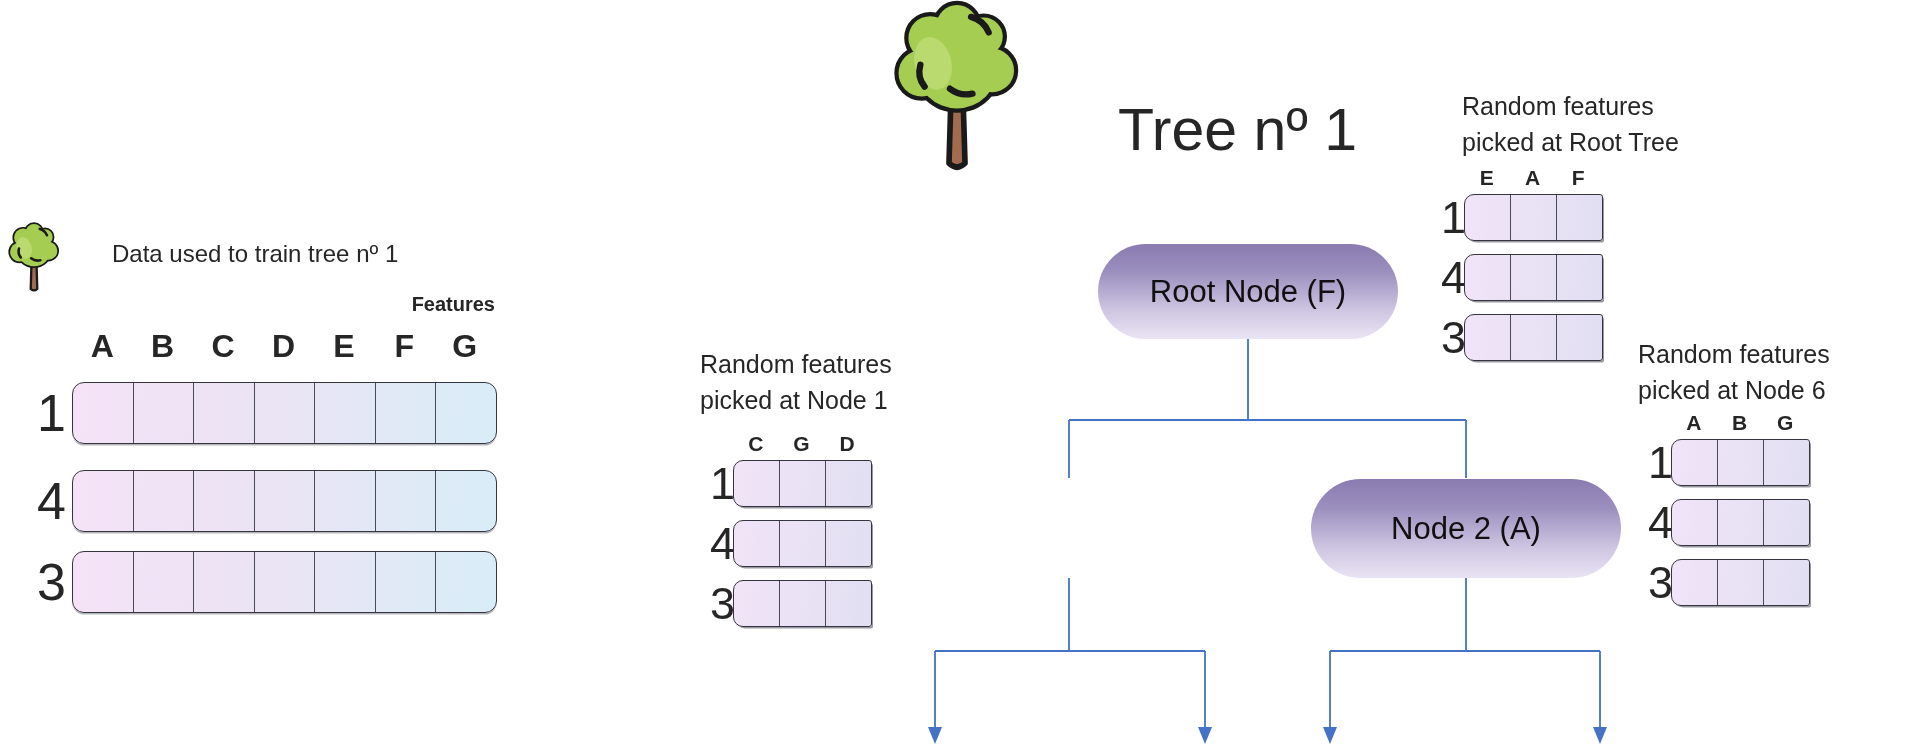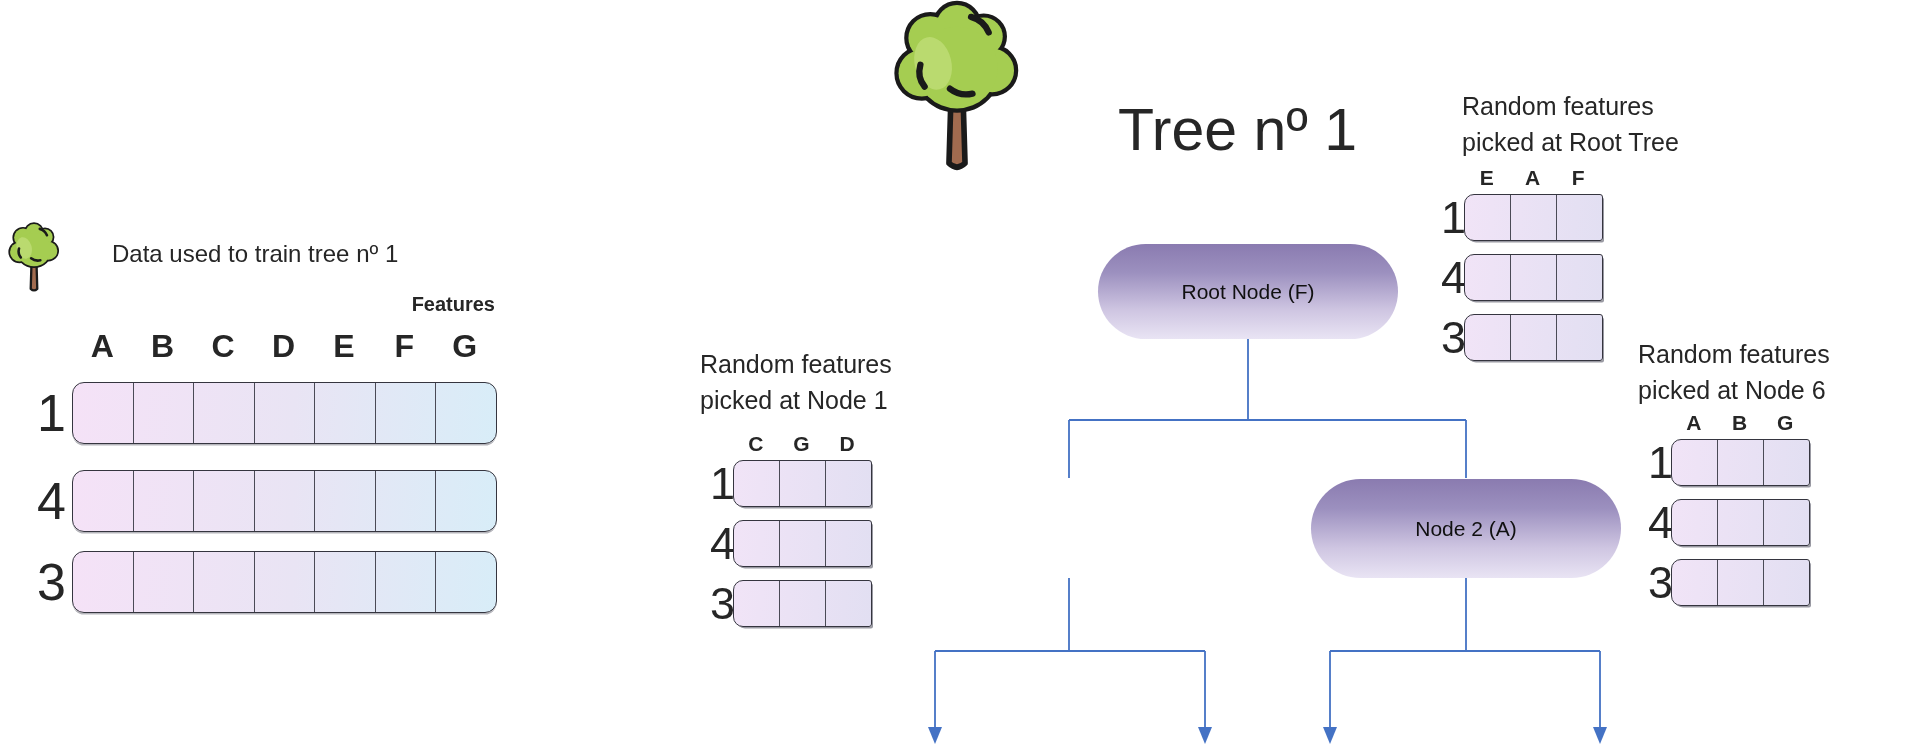--- a/index.html
+++ b/index.html
@@ -32,21 +32,21 @@
   .main-row-label{width:40px;text-align:right;font-size:52px;line-height:60px;margin-right:6px;}
   .cells{width:423px;height:60px;display:flex;border:1.4px solid #35353f;border-radius:12px;
          background:linear-gradient(95deg,var(--row_a,#f5e2f7) 0%,var(--row_b,#e9e4f4) 52%,var(--row_c,#d8edf8) 100%);
          box-shadow:0 2px 0 -0.5px rgba(70,70,85,0.40);}
   .cell{flex:1;border-left:1.2px solid #4a4a56;}
   .cell:first-child{border-left:none;}
 
   
   .tree-title{position:absolute;left:1118px;top:96px;font-size:59px;white-space:nowrap;}
   .pill{position:absolute;display:flex;align-items:center;justify-content:center;
-        font-size:21px;color:#101010;border-radius:60px;white-space:nowrap;
+        font-size:31px;color:#101010;border-radius:60px;white-space:nowrap;
         background:linear-gradient(180deg,var(--pill_top,#8a7bb0) 0%,var(--pill_mid,#9c90bf) 30%,
                                    var(--pill_low,#cfc6e2) 70%,var(--pill_bottom,#e9e4f4) 100%);}
   .pill-root{left:1098px;top:244px;width:300px;height:95px;}
   .pill-n1{left:914px;top:479px;width:310px;height:99px;}
   .pill-n2{left:1311px;top:479px;width:310px;height:99px;text-align:center;}
 
   
   .mini-title{position:absolute;font-size:25px;line-height:36px;white-space:nowrap;margin-top:8px;}
   .t-root{left:1462px;top:80px;}
   .t-n1{left:700px;top:338px;}

